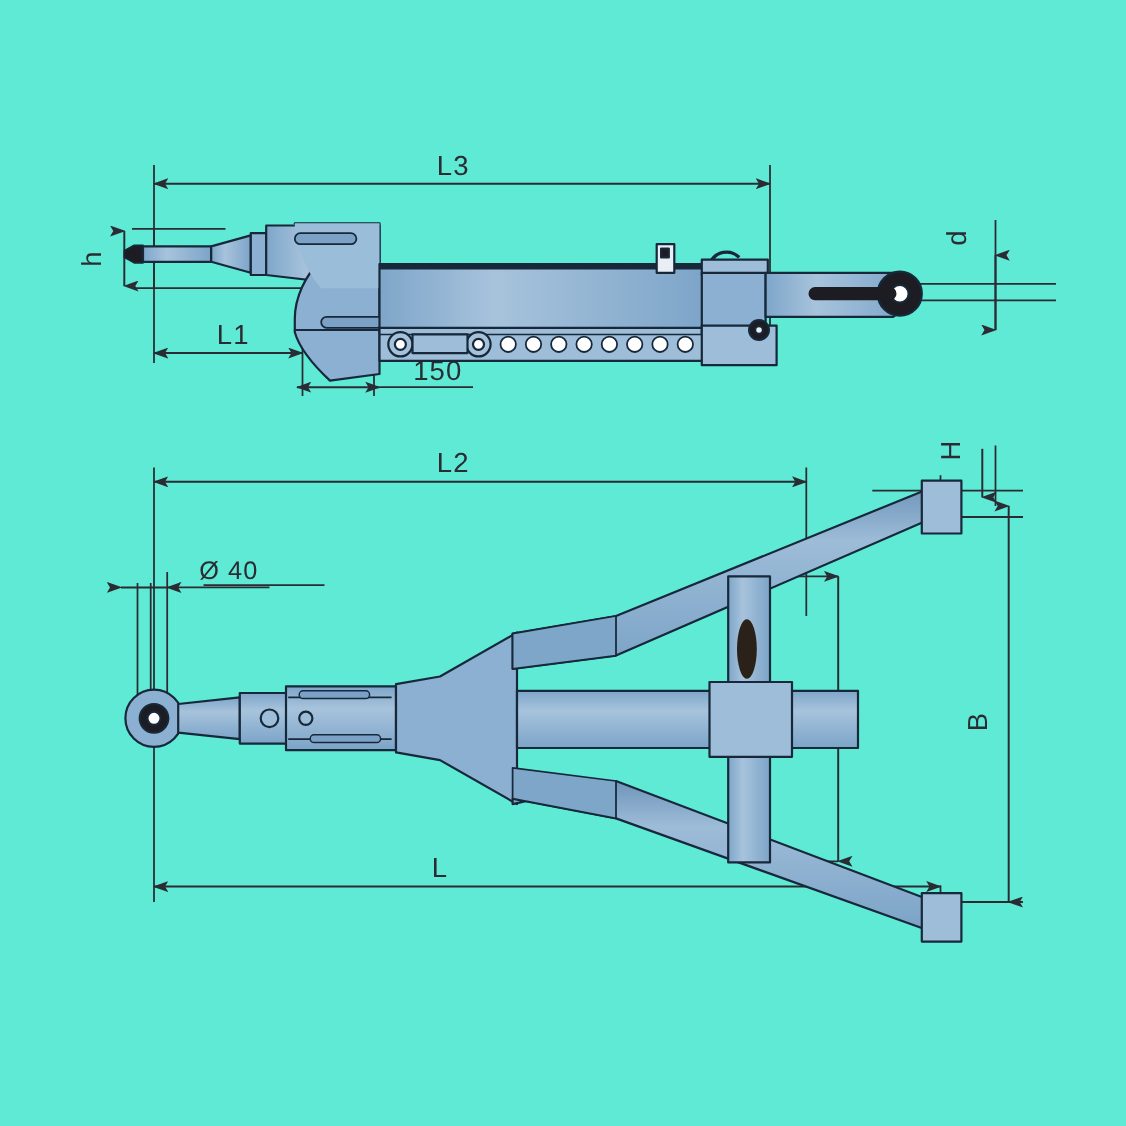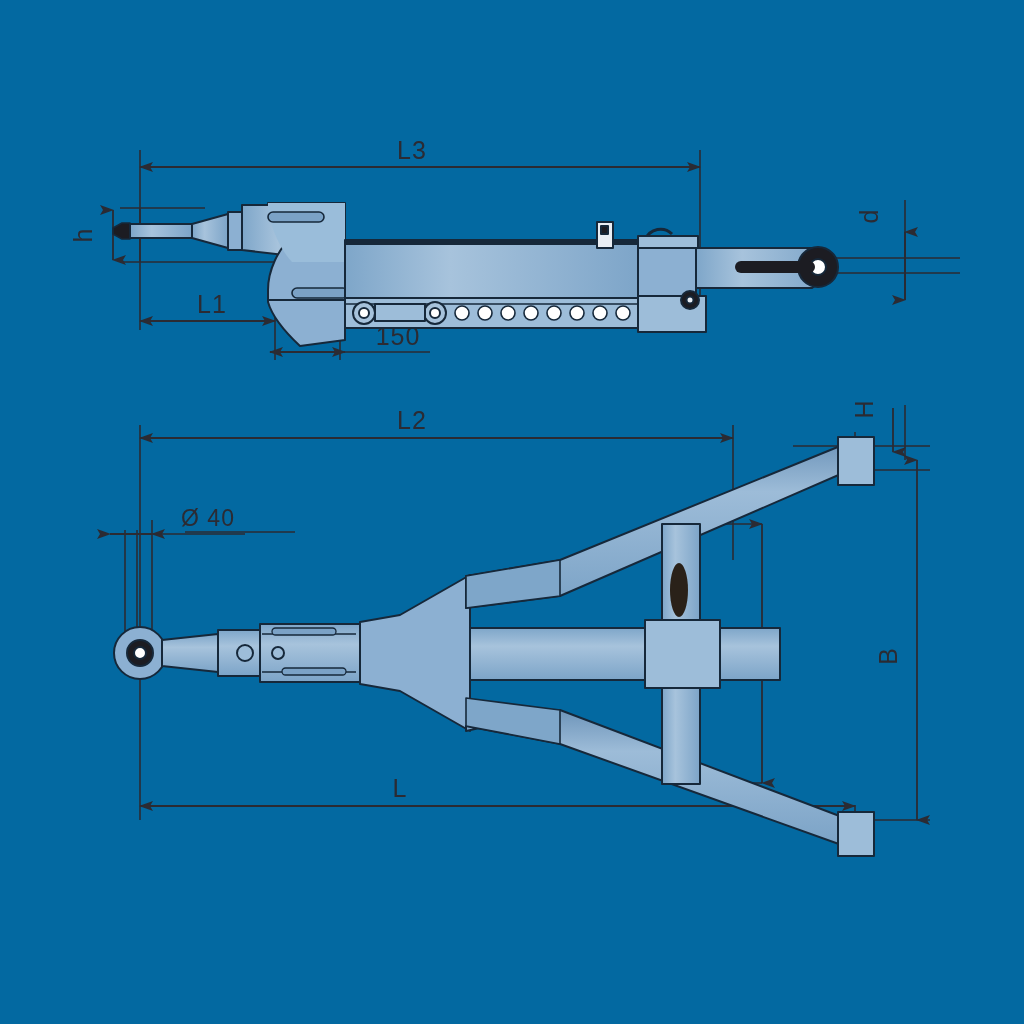--- a/index.html
+++ b/index.html
@@ -1,19 +1,19 @@
 <!DOCTYPE html>
 <html><head>
 <meta charset="utf-8">
 <title>Technical Drawing</title>
 <style>
   html,body{margin:0;padding:0;background:#ffffff;}
   body{width:1024px;height:1024px;overflow:hidden;
        font-family:"Liberation Sans", sans-serif;}
-  #stage{position:relative;width:1024px;height:1024px;background:#0369a1;}
+  #stage{position:relative;width:1024px;height:1024px;background:#5eead4;}
   svg#drawing{position:absolute;left:0;top:0;width:1024px;height:1024px;display:block;}
   .dimtext{font-family:"Liberation Sans", sans-serif;font-size:25px;fill:#2b2b33;
            letter-spacing:1px;}
   .dimtext.small{font-size:23px;}
 </style>
 </head>
 <body>
 
 <div id="stage">
 

